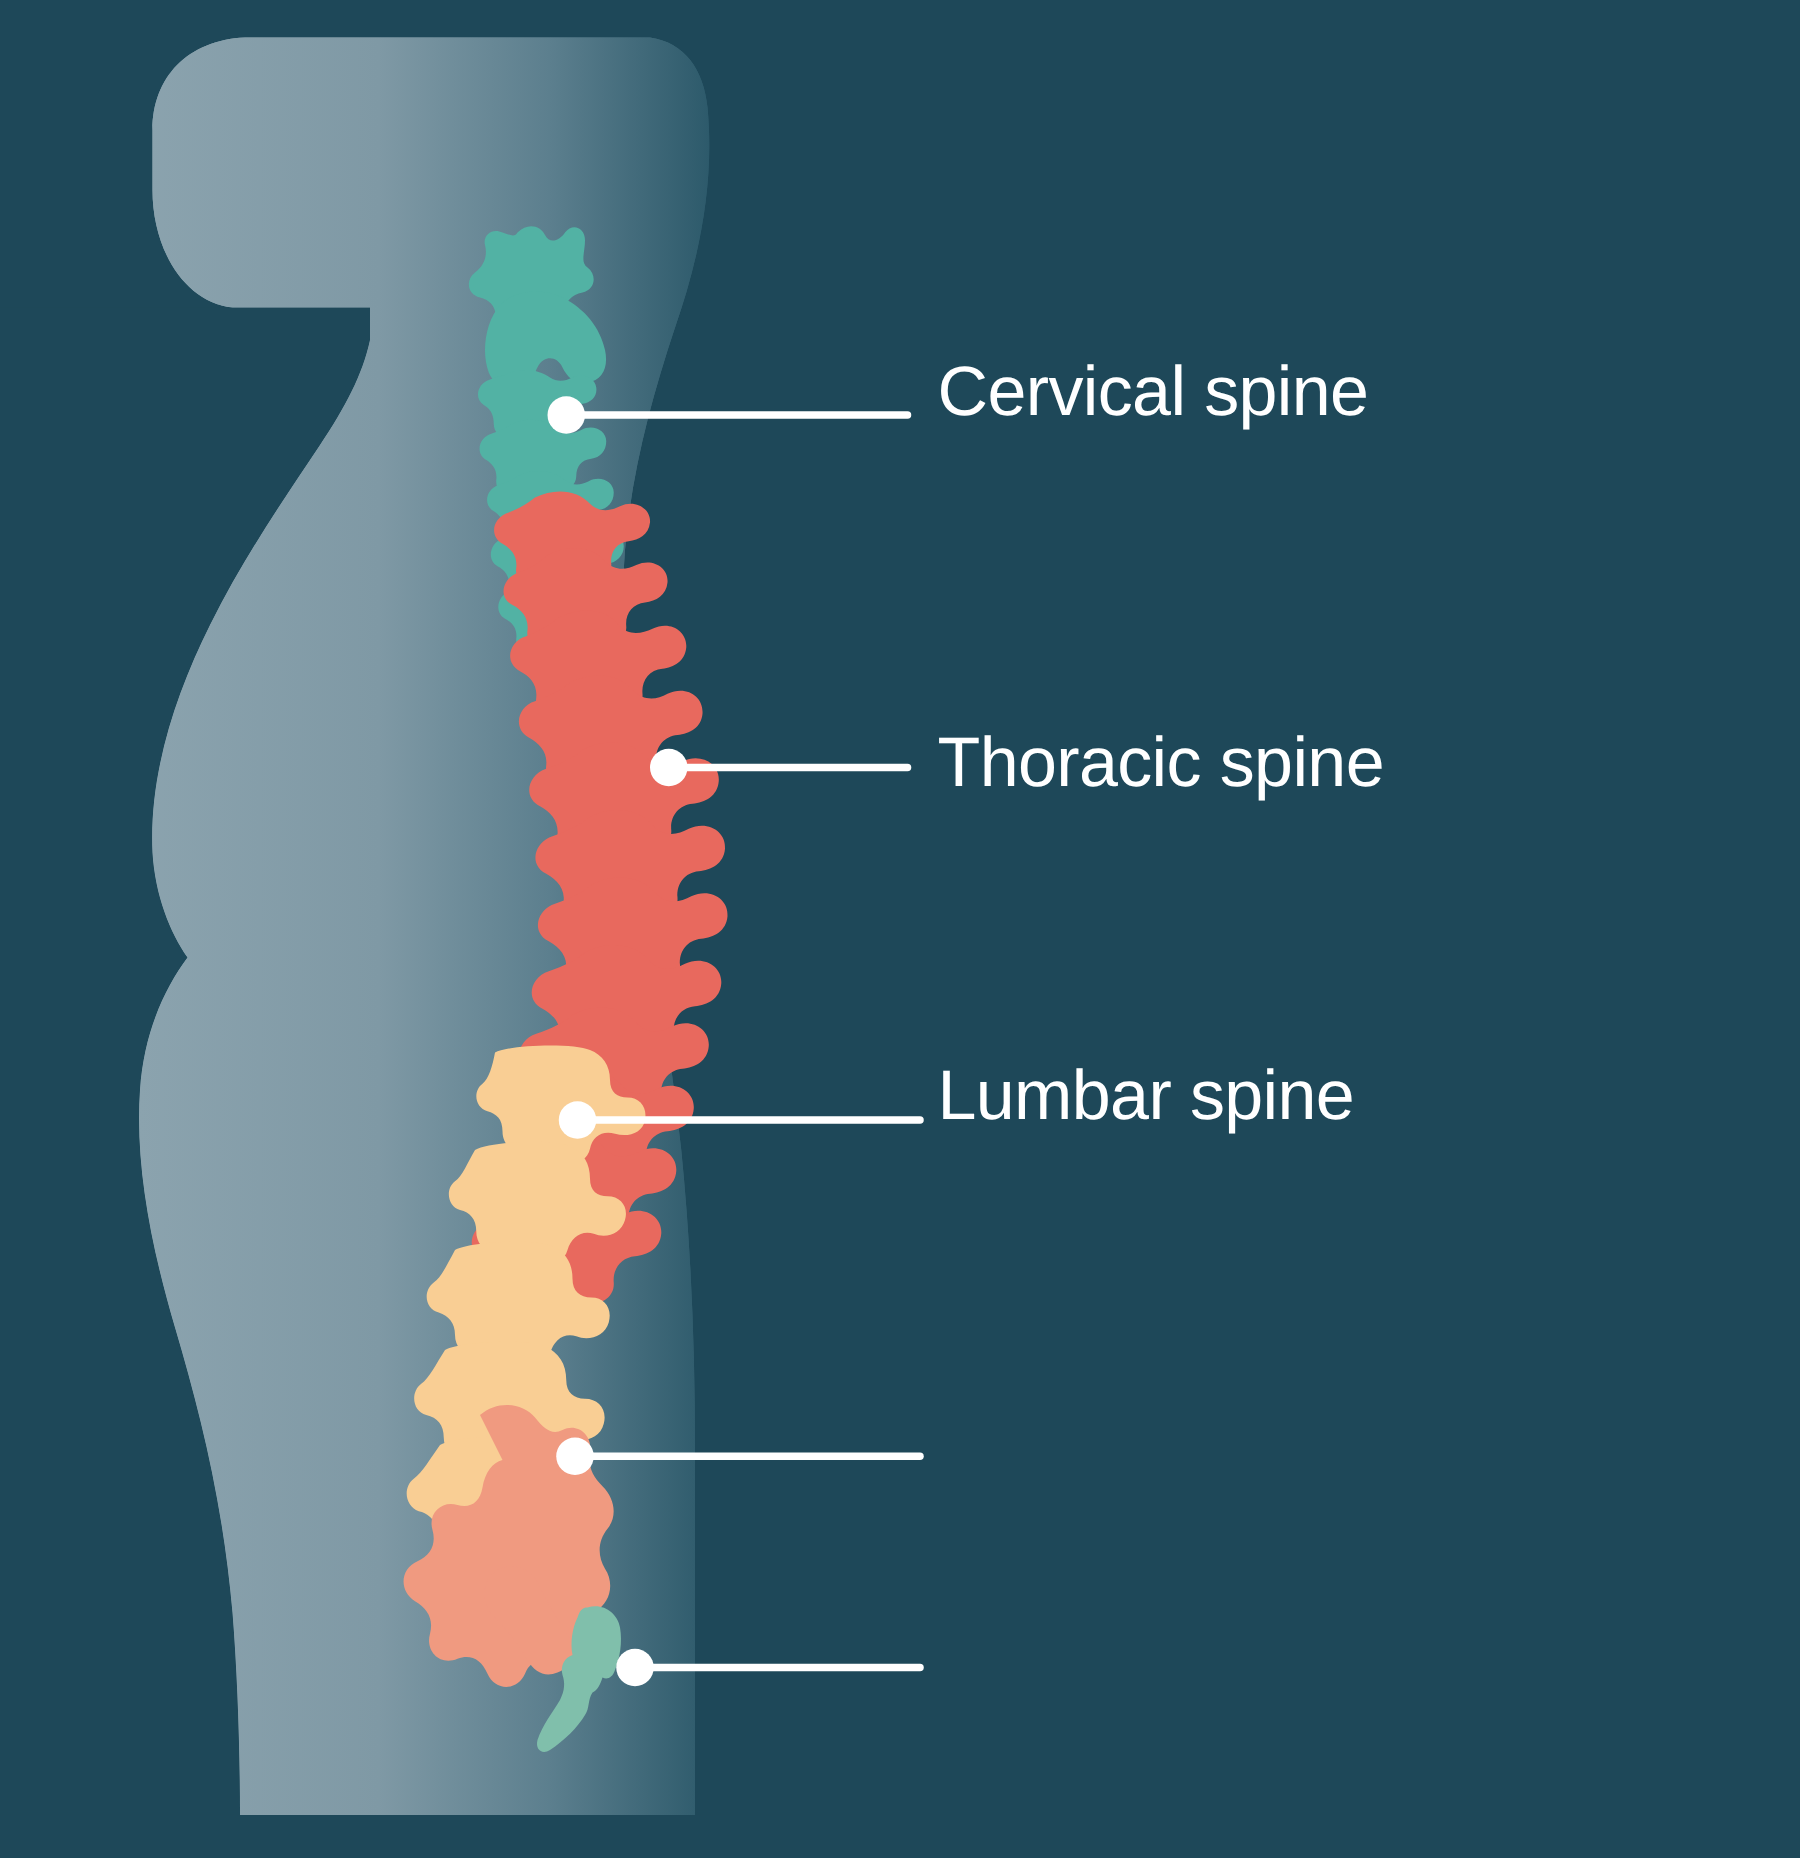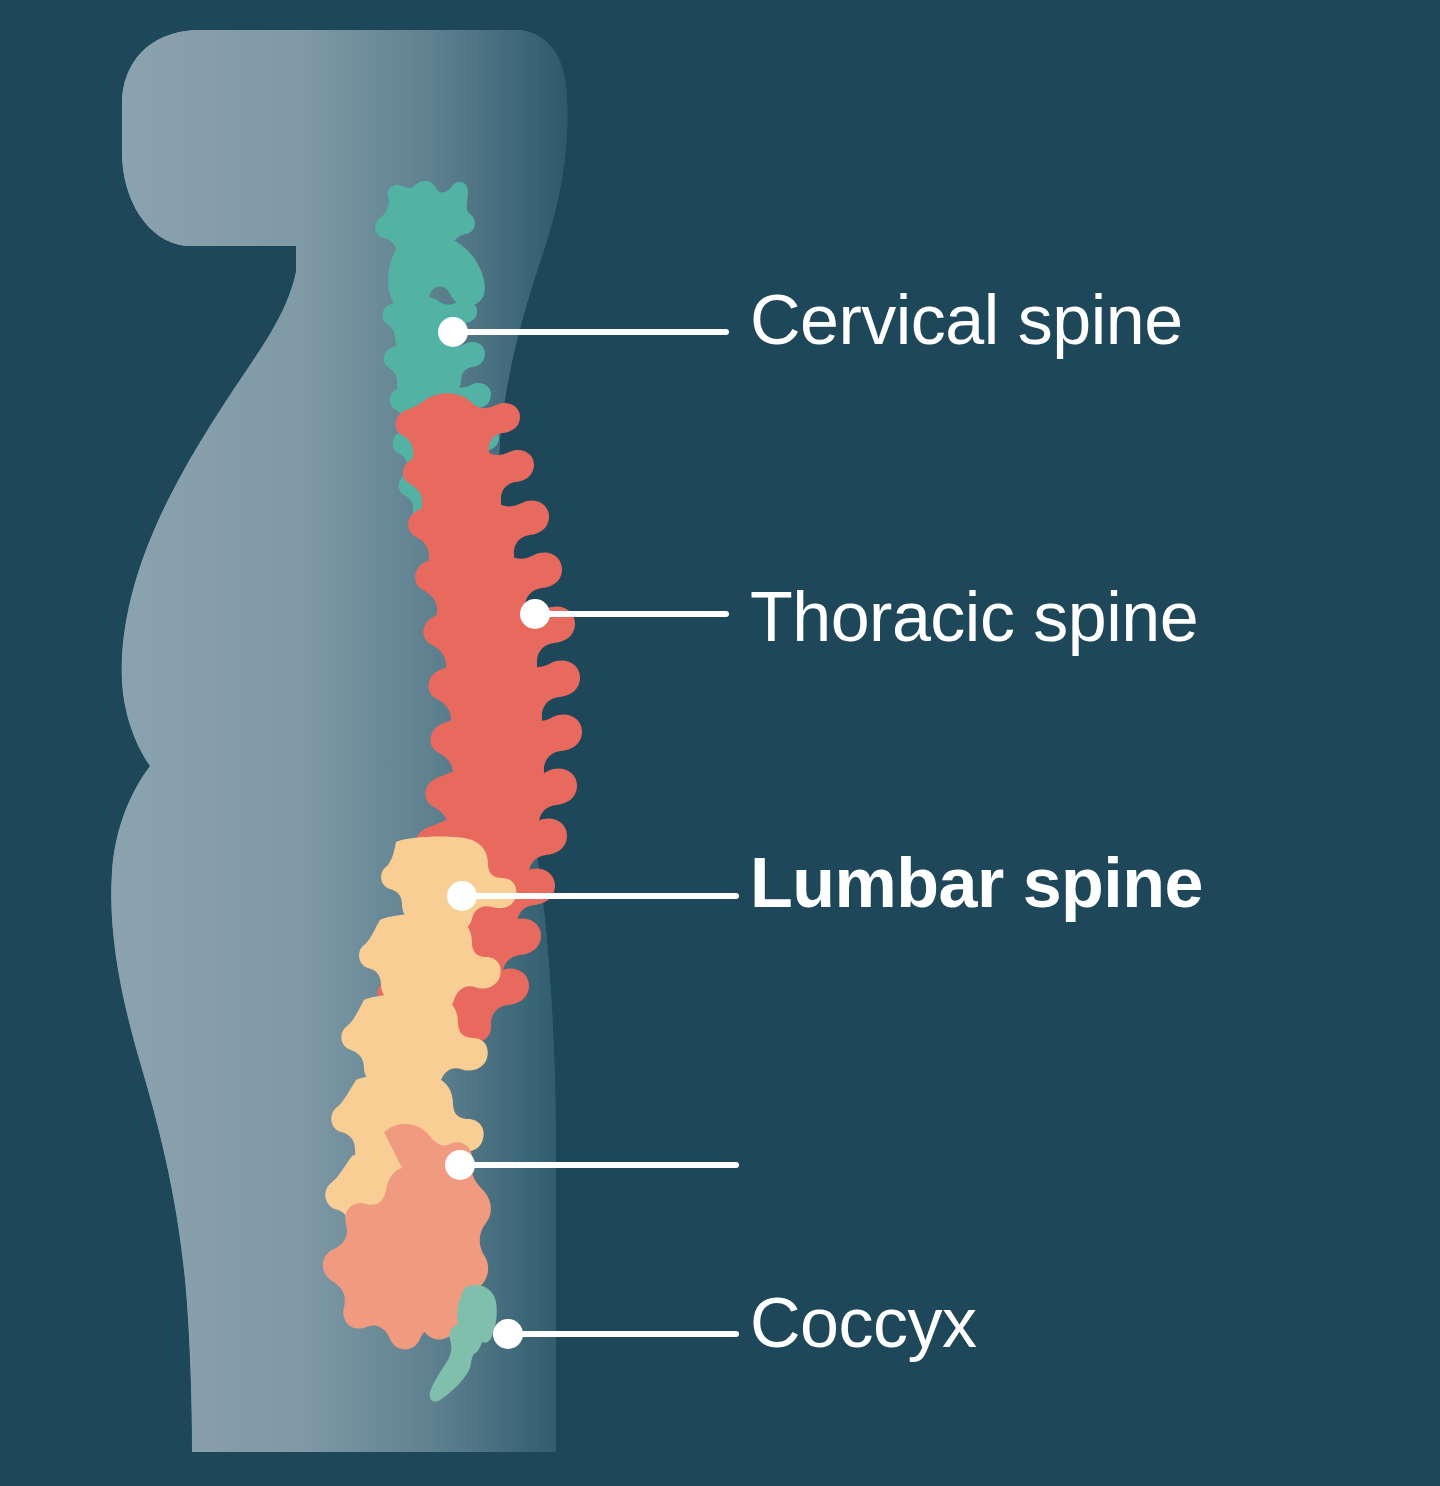--- a/index.html
+++ b/index.html
@@ -18,29 +18,29 @@
     position: absolute;
     top: 0;
     left: 0;
     width: 1440px;
     height: 1486px;
     display: block;
   }
   .label {
     position: absolute;
     color: #ffffff;
-    font-size: 70px;
+    font-size: 56px;
     font-weight: 400;
     line-height: 1;
     letter-spacing: -0.5px;
     white-space: nowrap;
   }
   #lbl-cervical { left: 750px; top: 285px; }
   #lbl-thoracic { left: 750px; top: 570px; margin-top: 12px; }
-  #lbl-lumbar   { left: 750px; top: 848px; font-weight: bold; }
+  #lbl-lumbar   { left: 750px; top: 848px; }
   #lbl-sacrum   { left: 750px; top: 1118px; }
   #lbl-coccyx   { left: 750px; top: 1288px; }
 </style>
 </head>
 <body>
 
 <div id="stage">
 
   <svg class="figure" viewBox="0 0 1440 1486">
     <defs>
@@ -315,15 +315,14 @@
       <circle cx="535" cy="614" r="15"></circle>
       <circle cx="462" cy="896" r="15"></circle>
       <circle cx="460" cy="1165" r="15"></circle>
       <circle cx="508" cy="1334" r="15"></circle>
     </g>
   </svg>
 
   <div class="label" id="lbl-cervical">Cervical spine</div>
   <div class="label" id="lbl-thoracic">Thoracic spine</div>
   <div class="label" id="lbl-lumbar">Lumbar spine</div>
-  <div class="label" id="lbl-coccyx">Coccyx</div>
 
 </div>
 
 </body></html>

